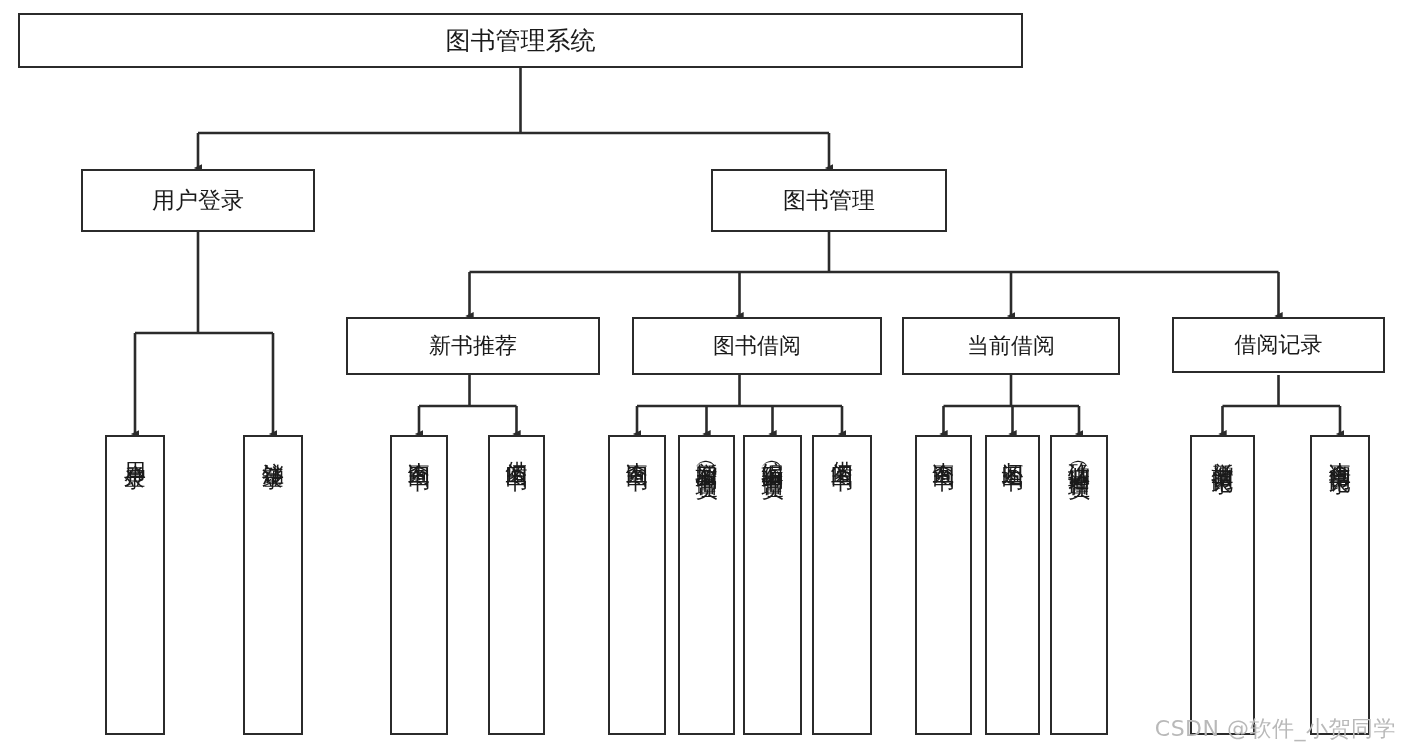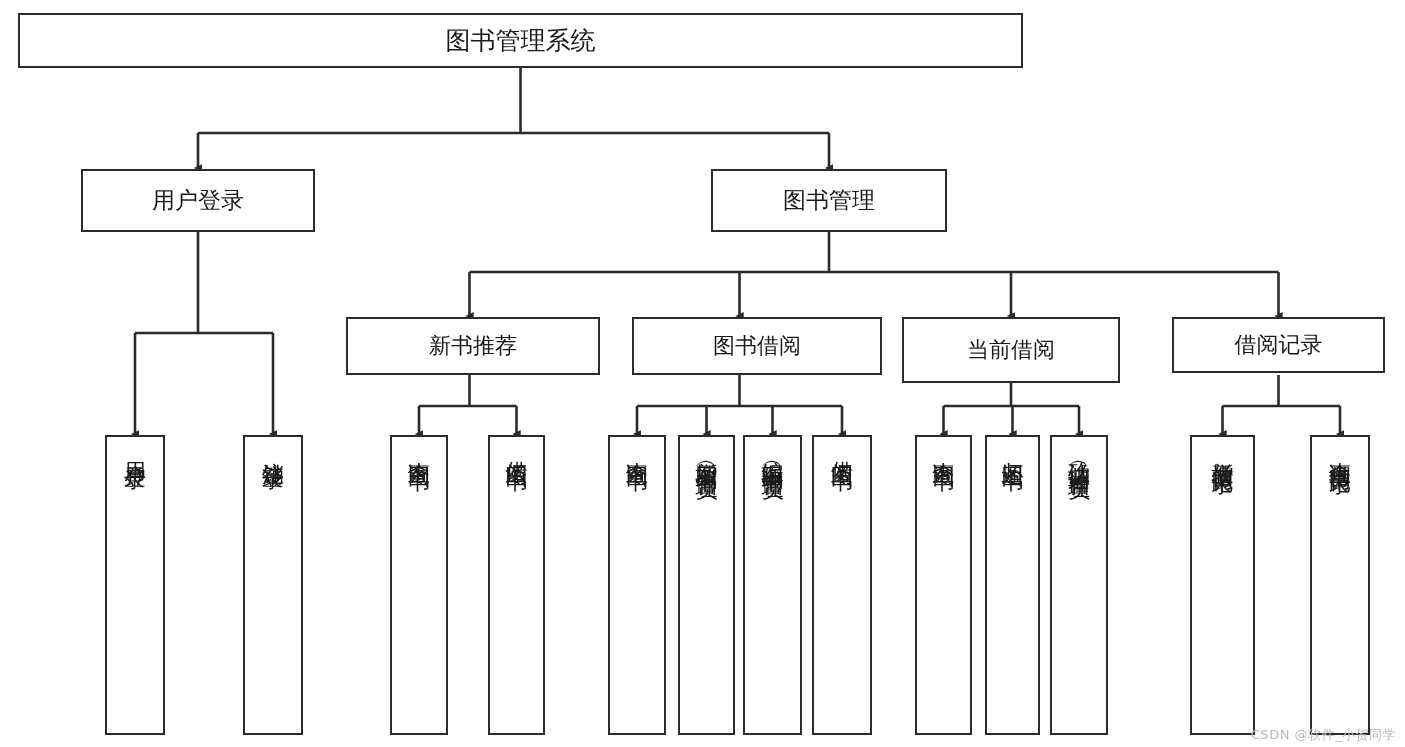--- a/index.html
+++ b/index.html
@@ -57,21 +57,21 @@
     writing-mode: vertical-rl;
     text-orientation: upright;
     letter-spacing: 2.5px;
     line-height: 1;
     white-space: nowrap;
   }
   #watermark {
     position: absolute;
     right: 9px;
     bottom: 3px;
-    font-size: 13px;
+    font-size: 22px;
     color: #b9b9b9;
     letter-spacing: 0.5px;
     white-space: nowrap;
     font-family: "DejaVu Sans", "Liberation Sans", sans-serif;
   }
 </style>
 </head>
 <body>
 
 <div id="diagram-root">
@@ -127,21 +127,21 @@
       </div>
       <div class="node level2" style="left: 711px; top: 169px; width: 236px; height: 63px;">
         <span>图书管理</span>
       </div>
       <div class="node level3" style="left: 346px; top: 317px; width: 254px; height: 58px;">
         <span>新书推荐</span>
       </div>
       <div class="node level3" style="left: 632px; top: 317px; width: 250px; height: 58px;">
         <span>图书借阅</span>
       </div>
-      <div class="node level3" style="left: 902px; top: 317px; width: 218px; height: 66px; font-family: Liberation Serif, serif;">
+      <div class="node level3" style="left: 902px; top: 317px; width: 218px; height: 58px; font-family: Liberation Serif, serif;">
         <span>当前借阅</span>
       </div>
       <div class="node level3" style="left: 1172px; top: 317px; width: 213px; height: 56px;">
         <span>借阅记录</span>
       </div>
       <div class="node leaf" style="left: 105px; top: 435px; width: 60px; height: 300px;">
         <span class="vtext">用户登录</span>
       </div>
       <div class="node leaf" style="left: 243px; top: 435px; width: 60px; height: 300px;">
         <span class="vtext">注销登录</span>

